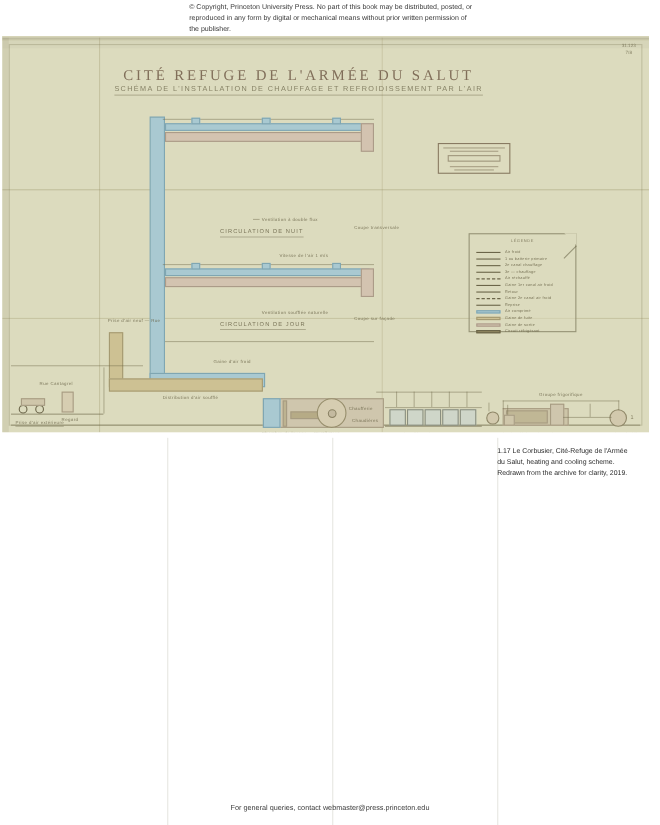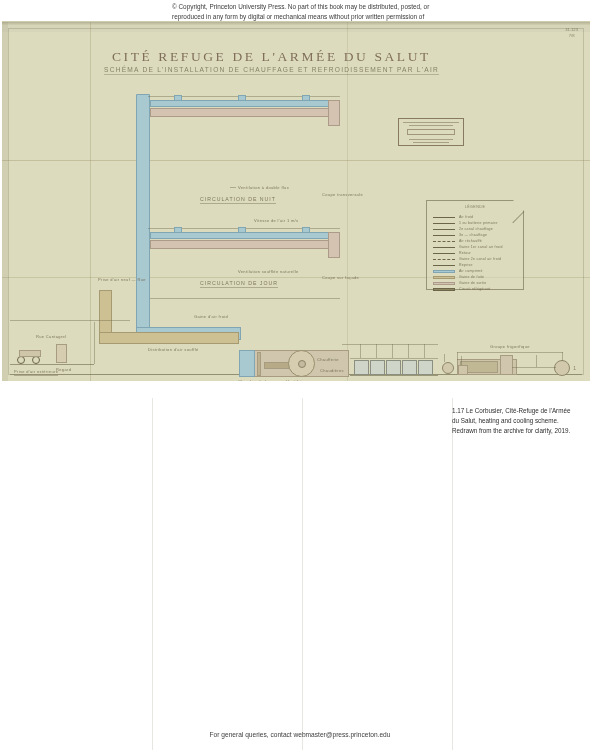--- a/index.html
+++ b/index.html
@@ -47,21 +47,21 @@
     position: absolute;
     left: 452px; top: 406px; width: 124px;
     font-size: 6.3px;
     line-height: 1.62;
     color: #2e2e2e;
   }
 
   
   #plate {
     position: absolute;
-    left: 2px; top: 21px;
+    left: 2px; top: 33px;
     width: 588px; height: 360px;
     background: #dcdbbe;
     overflow: hidden;
     border-top: 1px solid #cfcdae;
   }
   #plate::before {   
     content: "";
     position: absolute; left: 0; top: 0; width: 100%; height: 3px;
     background: linear-gradient(to bottom, #b9b79a, #d7d5b6);
   }

